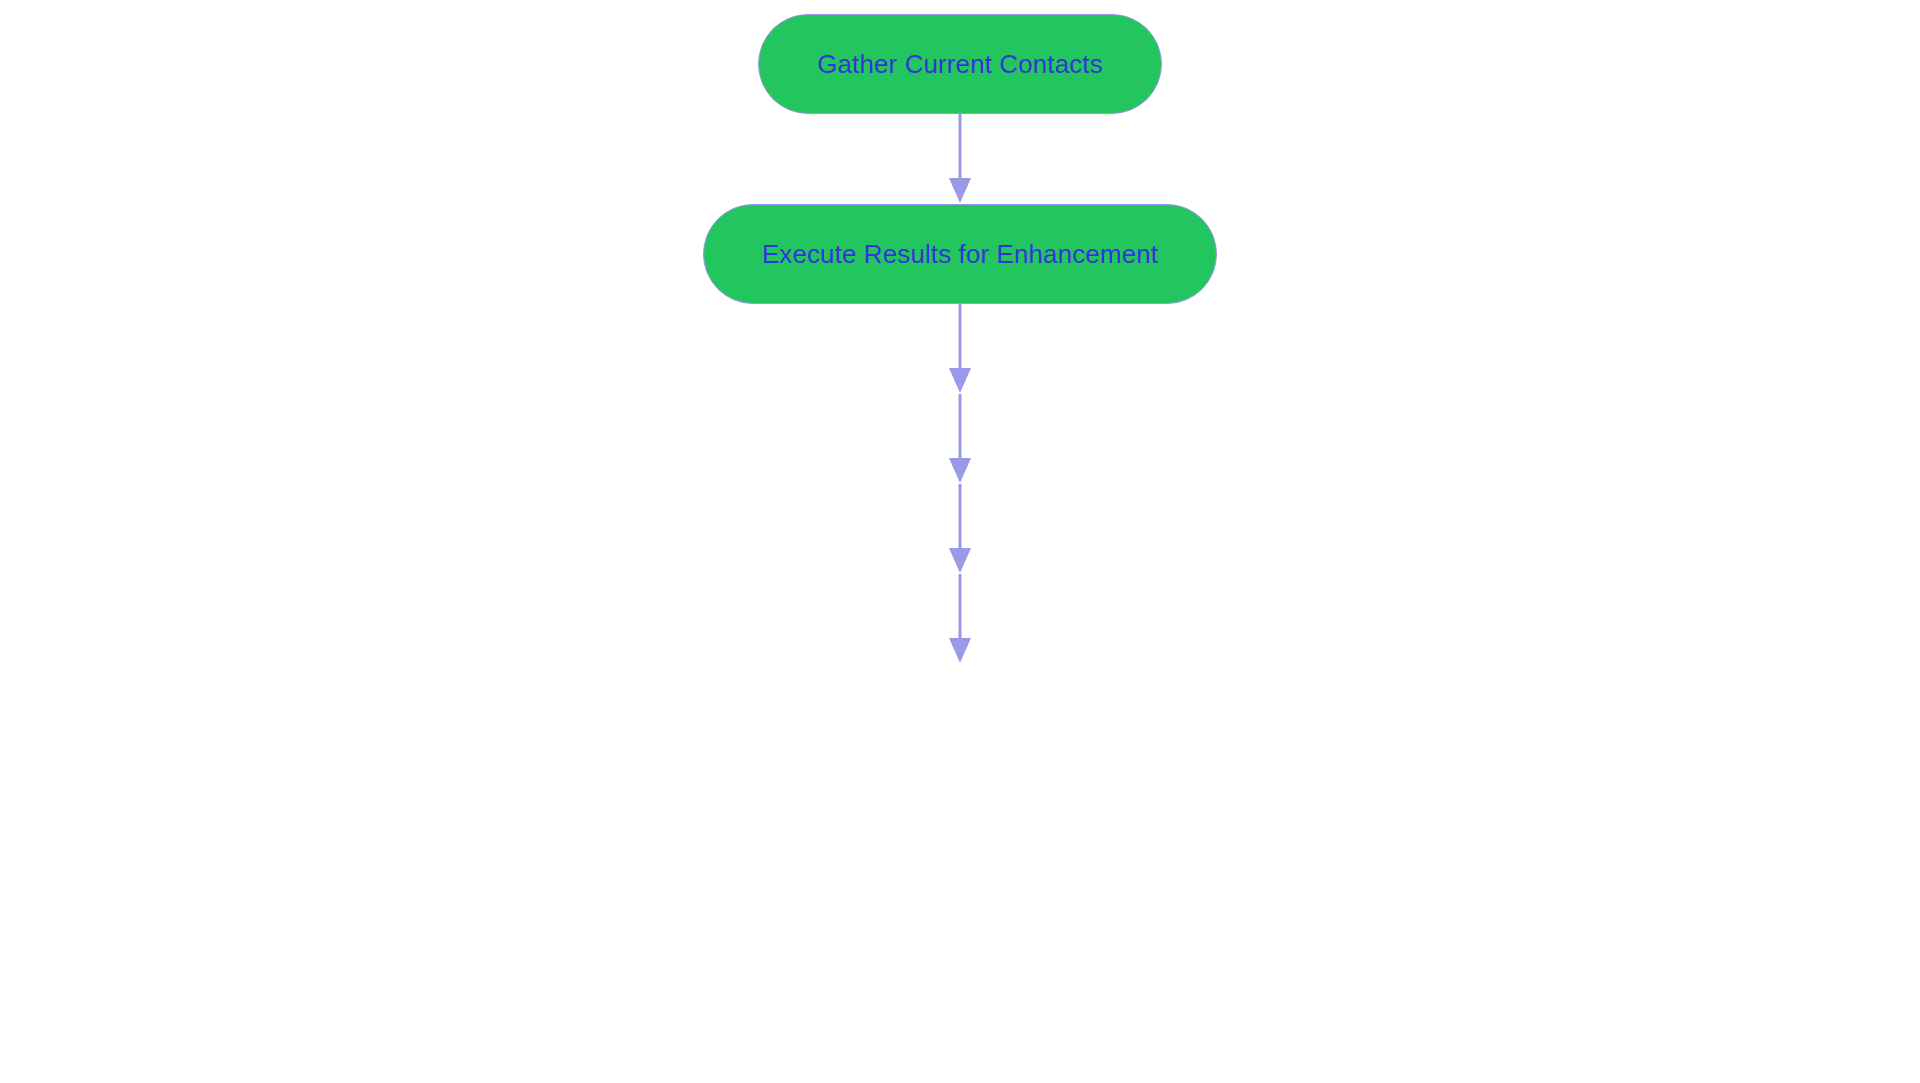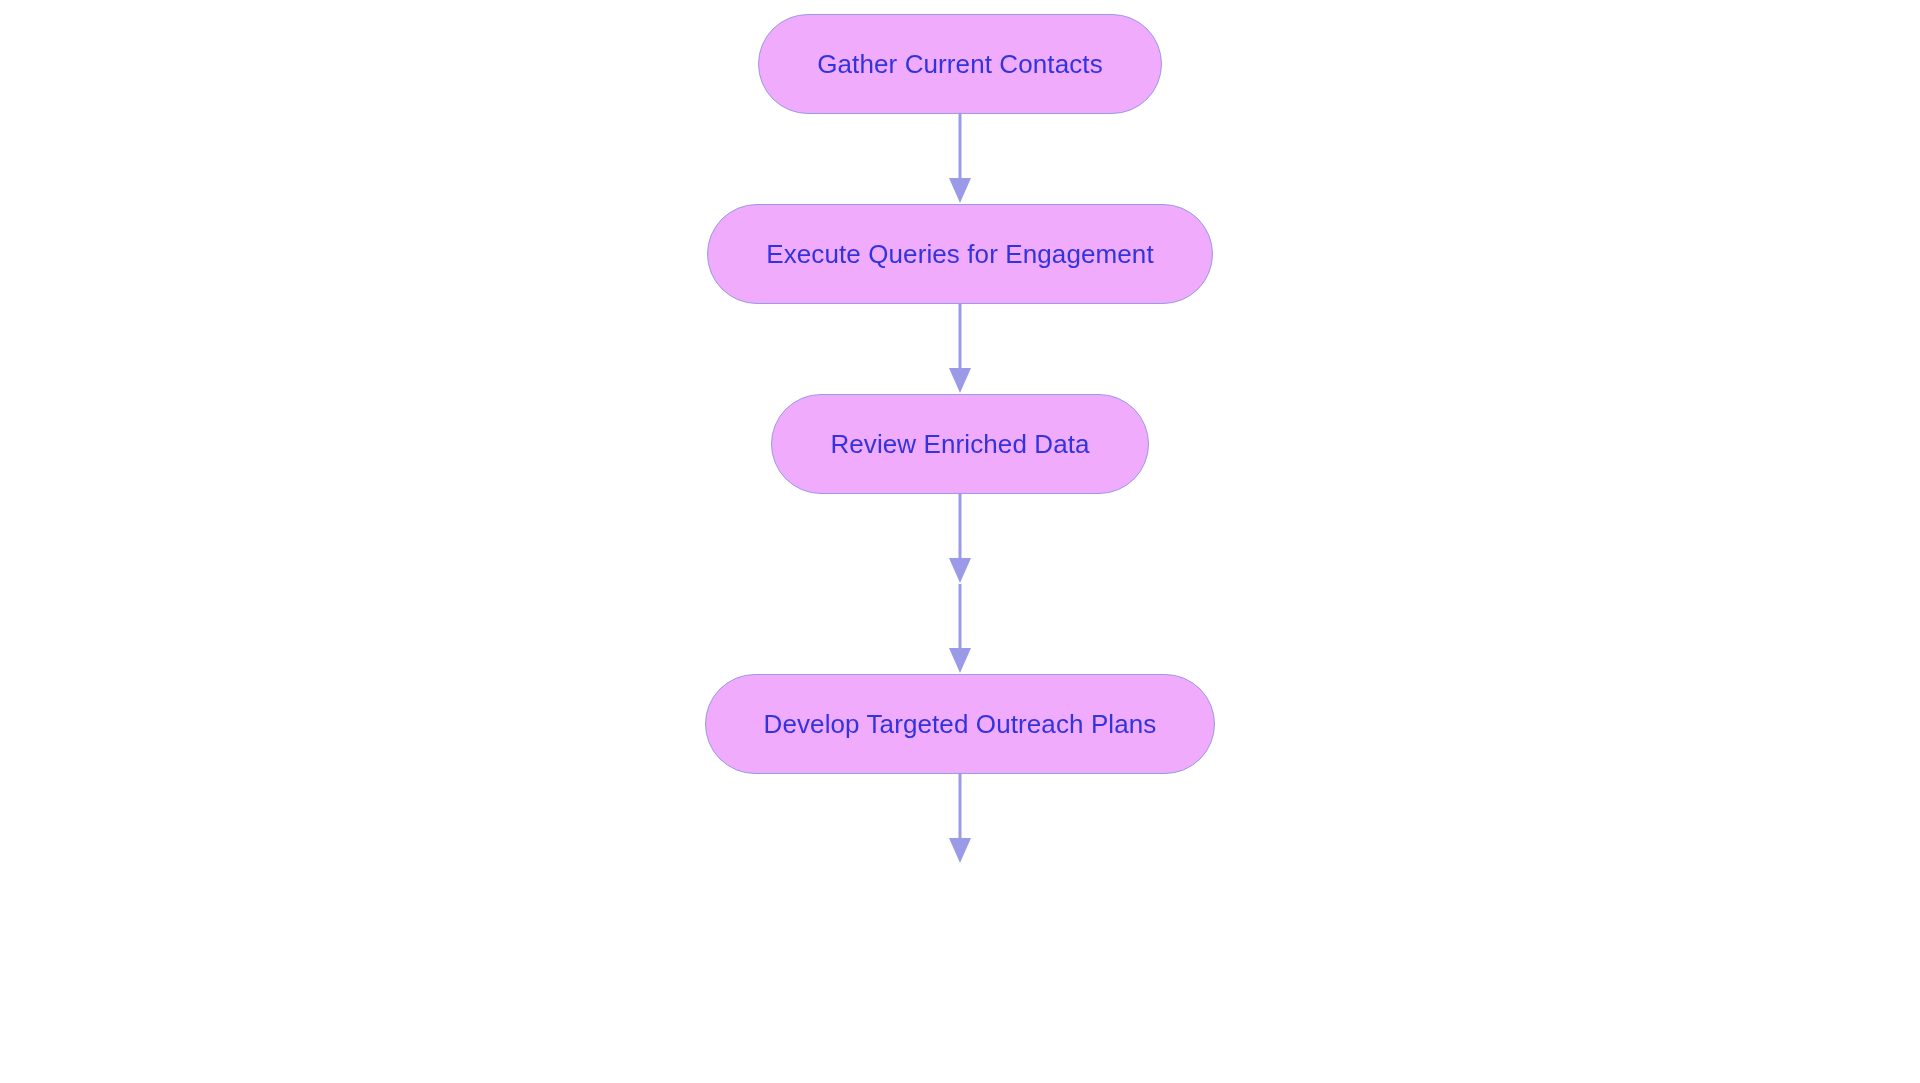--- a/index.html
+++ b/index.html
@@ -31,21 +31,21 @@
     flex-direction: column;
     align-items: center;
   }
 
   
   .node {
     box-sizing: border-box;
     height: 100px;
     min-width: 120px;
     border-radius: 50px;
-    background: #f0abfc;
+    background: #22c55e;
     border: 1.6px solid #9a9ae8;
     display: flex;
     align-items: center;
     justify-content: center;
     padding: 0 58px;
     flex: 0 0 auto;
   }
 
   .node-label {
     color: #3333dd;
@@ -81,52 +81,46 @@
     </div>
 
     <div class="connector">
       <svg class="conn-svg" viewBox="0 0 24 90" xmlns="http://www.w3.org/2000/svg">
         <line x1="12" y1="0" x2="12" y2="66" stroke="#9a9ae8" stroke-width="3"></line>
         <polygon points="1,64 23,64 12,89" fill="#9a9ae8"></polygon>
       </svg>
     </div>
 
     <div class="node">
-      <span class="node-label">Execute Queries for Engagement</span>
-    </div>
-
-    <div class="connector">
-      <svg class="conn-svg" viewBox="0 0 24 90" xmlns="http://www.w3.org/2000/svg">
-        <line x1="12" y1="0" x2="12" y2="66" stroke="#9a9ae8" stroke-width="3"></line>
-        <polygon points="1,64 23,64 12,89" fill="#9a9ae8"></polygon>
-      </svg>
-    </div>
-
-    <div class="node">
-      <span class="node-label">Review Enriched Data</span>
+      <span class="node-label">Execute Results for Enhancement</span>
     </div>
 
     <div class="connector">
       <svg class="conn-svg" viewBox="0 0 24 90" xmlns="http://www.w3.org/2000/svg">
         <line x1="12" y1="0" x2="12" y2="66" stroke="#9a9ae8" stroke-width="3"></line>
         <polygon points="1,64 23,64 12,89" fill="#9a9ae8"></polygon>
       </svg>
     </div>
 
 
     <div class="connector">
       <svg class="conn-svg" viewBox="0 0 24 90" xmlns="http://www.w3.org/2000/svg">
         <line x1="12" y1="0" x2="12" y2="66" stroke="#9a9ae8" stroke-width="3"></line>
         <polygon points="1,64 23,64 12,89" fill="#9a9ae8"></polygon>
       </svg>
     </div>
 
-    <div class="node">
-      <span class="node-label">Develop Targeted Outreach Plans</span>
+
+    <div class="connector">
+      <svg class="conn-svg" viewBox="0 0 24 90" xmlns="http://www.w3.org/2000/svg">
+        <line x1="12" y1="0" x2="12" y2="66" stroke="#9a9ae8" stroke-width="3"></line>
+        <polygon points="1,64 23,64 12,89" fill="#9a9ae8"></polygon>
+      </svg>
     </div>
+
 
     <div class="connector">
       <svg class="conn-svg" viewBox="0 0 24 90" xmlns="http://www.w3.org/2000/svg">
         <line x1="12" y1="0" x2="12" y2="66" stroke="#9a9ae8" stroke-width="3"></line>
         <polygon points="1,64 23,64 12,89" fill="#9a9ae8"></polygon>
       </svg>
     </div>
 
 
   </div>

